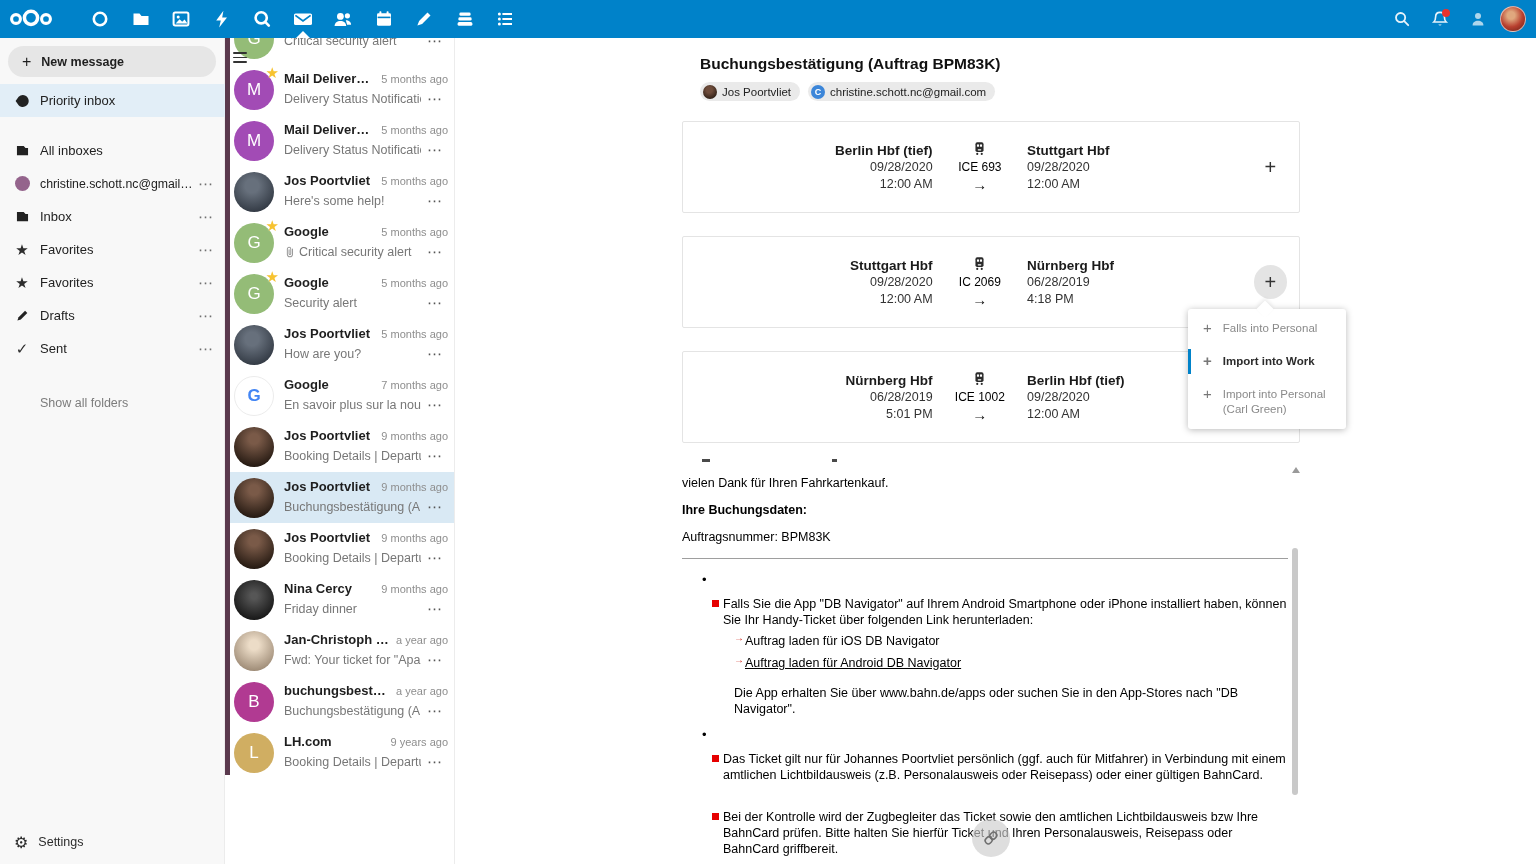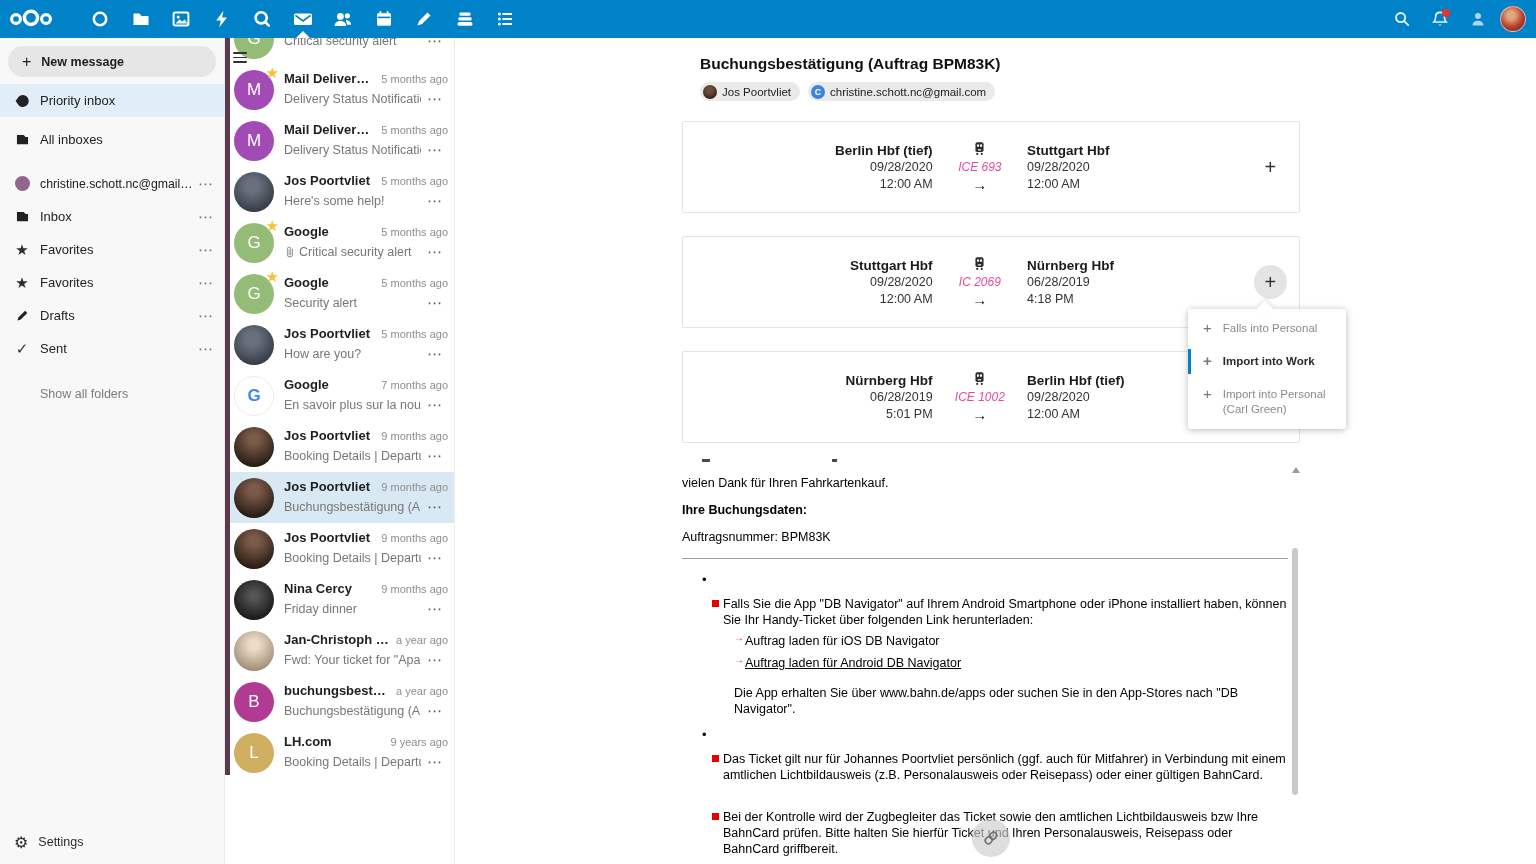--- a/index.html
+++ b/index.html
@@ -90,21 +90,21 @@
 
   .cards { position:absolute; left:227px; top:83px; width:618px; display:flex;
     flex-direction:column; gap:23px; }
   .card { height:92px; border:1px solid #e4e4e4; border-radius:2px; background:#fff;
     display:flex; align-items:center; }
   .leg { line-height:17px; }
   .leg .station { font-size:13.5px; font-weight:700; color:#1b1b1b; }
   .leg .meta { font-size:12.5px; color:#333; }
   .leg.dep { margin-left:97px; width:155px; text-align:right; }
   .mid { width:96px; text-align:center; line-height:17px; }
-  .mid .train-no { font-size:12px; color:#ec4899;font-style:italic; }
+  .mid .train-no { font-size:12px; color:#000000; }
   .mid .arrow { font-size:15px; color:#111; }
   .leg.arr { width:230px; text-align:left; }
   .card-spacer { flex:1; }
   .plus-btn { width:34px; height:34px; margin-right:12px; border:none; background:transparent;
     font-size:20px; color:#333; cursor:pointer; border-radius:50%; line-height:1;
     font-family:"Liberation Sans", sans-serif; }
 
   
   .dropdown { position:absolute; left:733px; top:271px; width:158px; background:#fff;
     border-radius:3px; box-shadow:0 1px 7px rgba(0,0,0,.28); z-index:30; padding:3px 0; }
@@ -269,21 +269,21 @@
 
   <div class="nav-row" style="top:46px" data-state="active">
     <span class="nav-ic">
       <svg width="16" height="16" viewBox="0 0 20 20">
           <path d="M11 2.6a7.4 7.4 0 1 1-5.2 12.7L2 10l3.8-5.3A7.37 7.37 0 0 1 11 2.6z" fill="#222"></path>
         </svg>
     </span>
     <span class="nav-label">Priority inbox</span>
   </div>
 
-  <div class="nav-row" style="top:85px">
+  <div class="nav-row" style="top:96px">
     <span class="nav-ic">
       <svg width="15" height="15" viewBox="0 0 20 20">
           <path d="M2.6 4h9l2.4 2.6h3.4v9.6H2.6z" fill="#222"></path>
         </svg>
     </span>
     <span class="nav-label">All inboxes</span>
   </div>
 
   <div class="nav-row" style="top:129px">
     <span class="nav-ic">
@@ -324,21 +324,21 @@
     <span class="nav-label">Drafts</span>
     <span class="nav-menu">⋯</span>
   </div>
 
   <div class="nav-row" style="top:294px">
     <span class="nav-ic">✓</span>
     <span class="nav-label">Sent</span>
     <span class="nav-menu">⋯</span>
   </div>
 
-  <div class="nav-row muted show-all" style="top:339px">
+  <div class="nav-row muted show-all" style="top:348px">
     <span class="nav-label">Show all folders</span>
   </div>
 
   <div class="settings-row">
     <span class="gear">⚙</span>
     <span>Settings</span>
   </div>
 </div>
 
 <div class="maillist">

